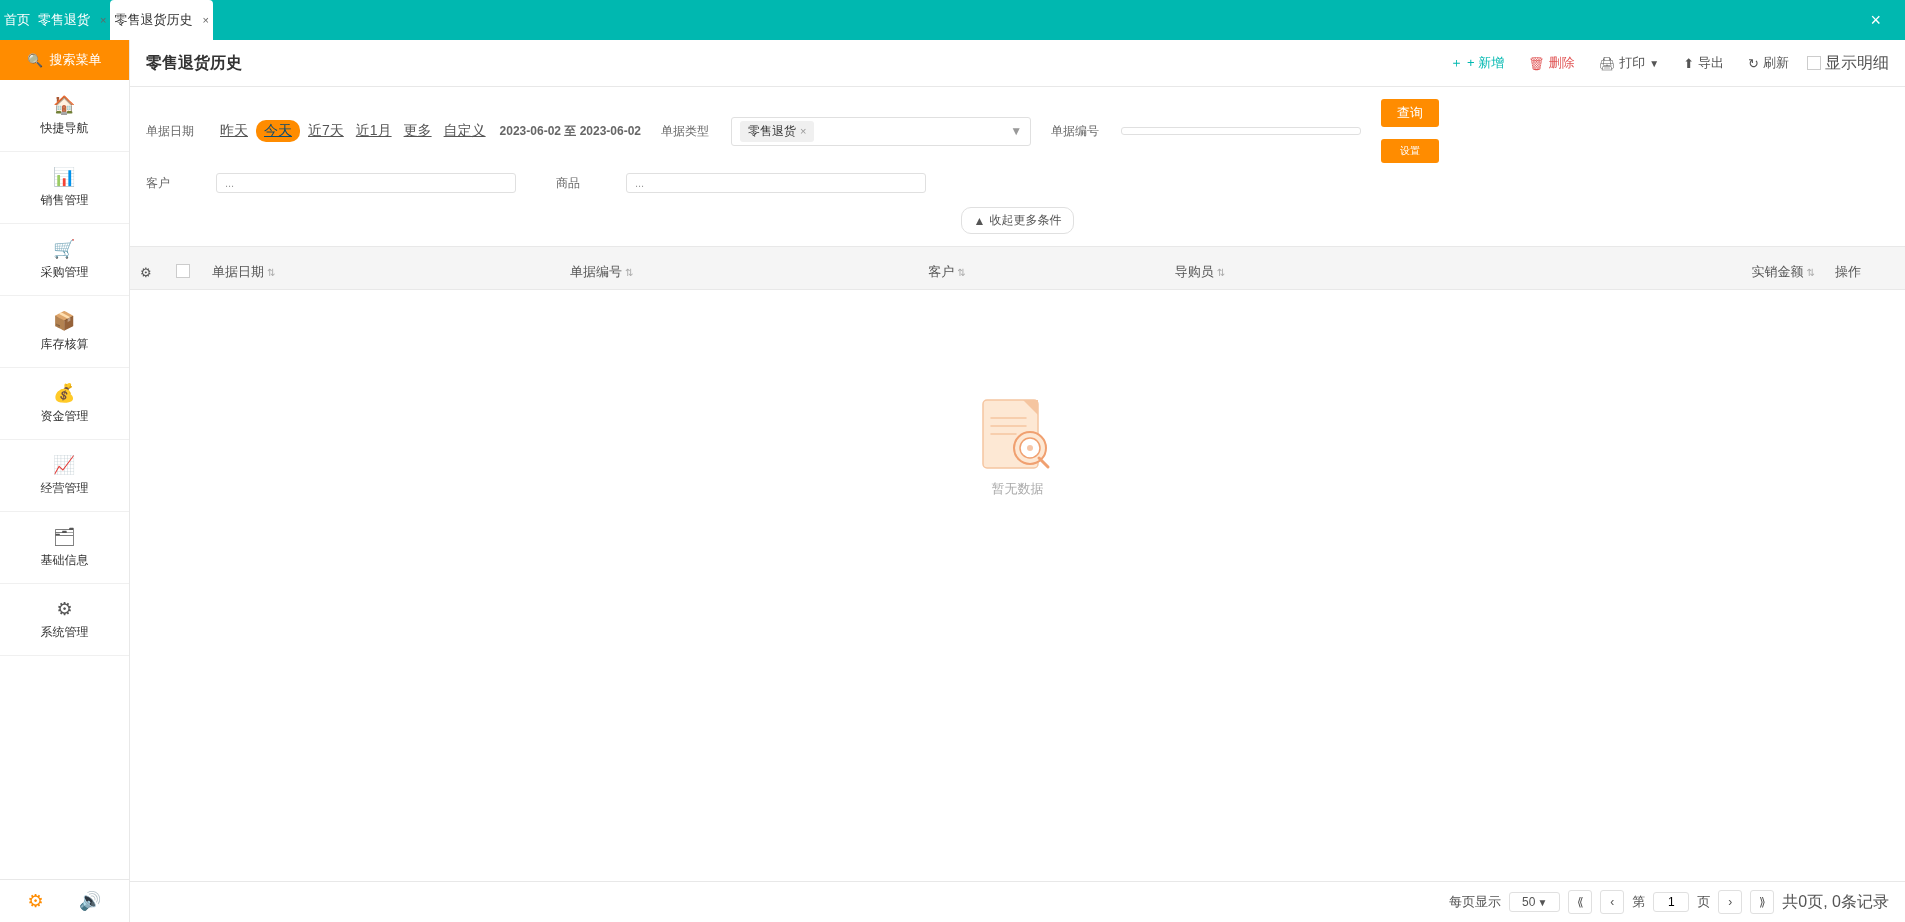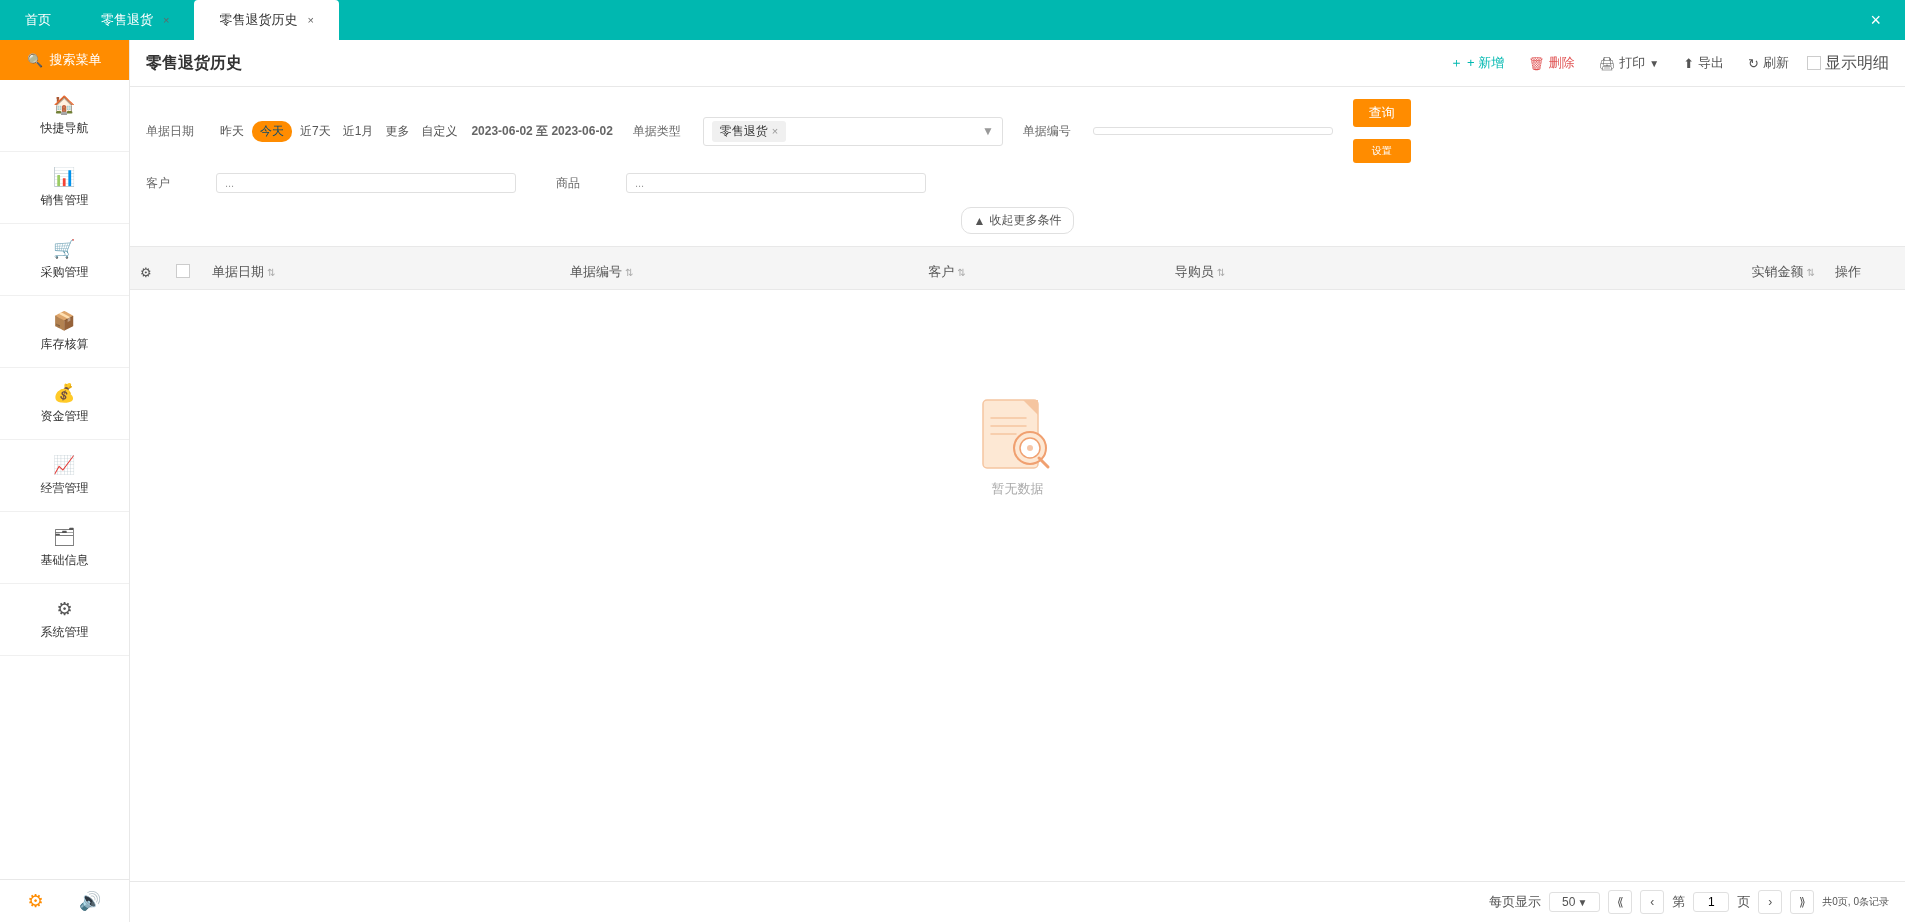--- a/index.html
+++ b/index.html
@@ -16,21 +16,21 @@
     }
     .top-bar-tabs {
       display: flex;
       align-items: stretch;
       height: 100%;
       flex: 1;
     }
     .tab-item {
       display: flex;
       align-items: center;
-      padding: 0 25px;
+      padding: 0 4px;
       font-size: 13px;
       color: #fff;
       cursor: pointer;
       gap: 6px;
       white-space: nowrap;
       height: 100%;
     }
     .tab-item.active {
       background: #fff;
       color: #333;
@@ -187,25 +187,26 @@
       color: #666;
       white-space: nowrap;
       min-width: 50px;
     }
     .filter-date-btns {
       display: flex;
       align-items: center;
       gap: 4px;
     }
     .date-btn {
-      font-size: 12px;
+      font-size: 14px;
       color: #555;
       cursor: pointer;
       padding: 2px 4px;
       border-radius: 2px;
+      text-decoration: underline;
     }
     .date-btn.today {
       background: #ff8c00;
       color: #0c4a6e;
       border-radius: 10px;
       padding: 2px 8px;
     }
     .date-range {
       font-size: 12px;
       color: #666;
@@ -395,21 +396,21 @@
       background: #fff;
     }
     .pag-input {
       border: 1px solid #e0e0e0;
       border-radius: 3px;
       padding: 2px 6px;
       font-size: 12px;
       width: 36px;
       text-align: center;
     }
-    .pag-total { color: #555; font-size: 10px; }
+    .pag-total { color: #555; font-size: 16px; }
 
     
     .empty-svg-wrap {
       display: flex;
       flex-direction: column;
       align-items: center;
       justify-content: center;
       flex: 1;
       padding: 40px;
     }

